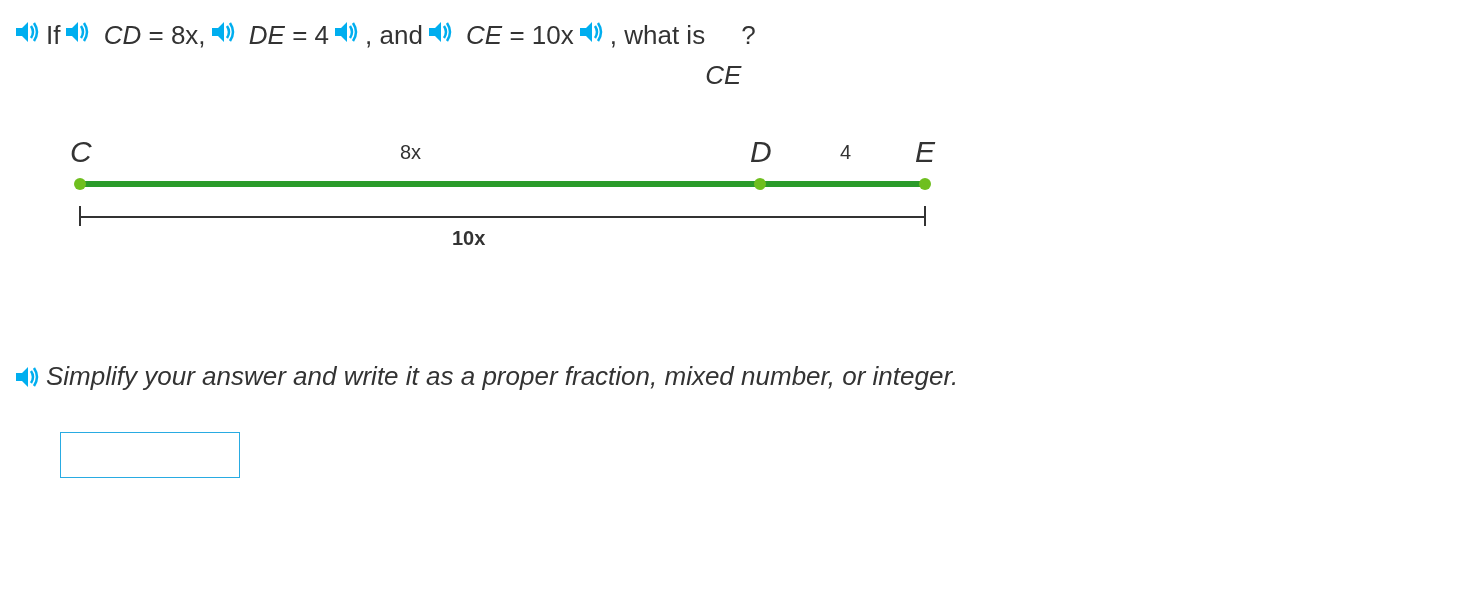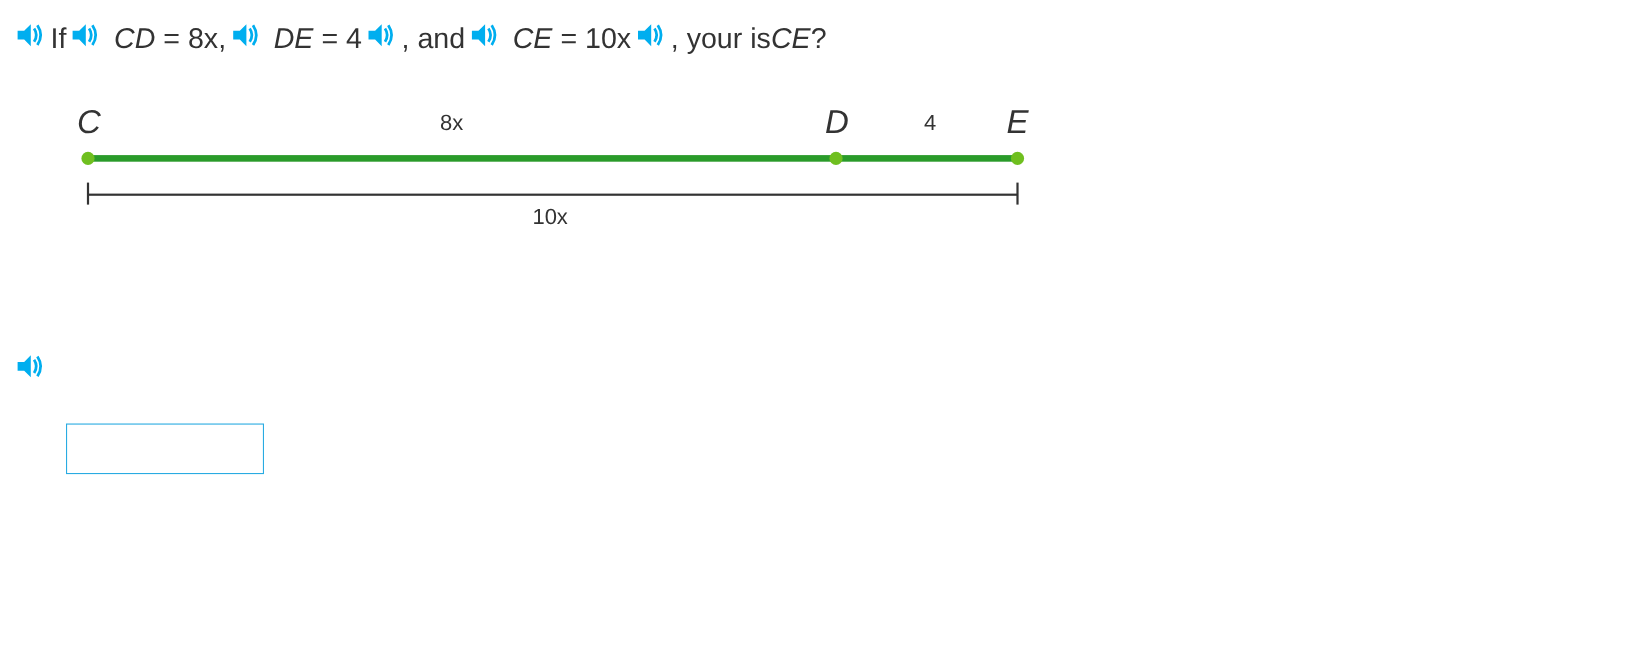--- a/index.html
+++ b/index.html
@@ -16,21 +16,21 @@
     align-items: flex-start;
     flex-wrap: wrap;
     margin-bottom: 10px;
   }
   .speaker {
     display: inline-flex;
     align-items: center;
     margin: 0 4px;
     cursor: pointer;
   }
-  .italic { font-style: italic; }
+  .italic { font-style: italic; margin-top: 40px; }
   .diagram-wrap {
     margin: 50px 0 90px 50px;
     position: relative;
     width: 870px;
     height: 130px;
   }
   .pt-label {
     position: absolute;
     font-style: italic;
     font-size: 30px;
@@ -127,21 +127,21 @@
       </svg>
   </span>
   <span>&nbsp;<span class="italic">CE</span><span> = 10x</span></span>
   <span class="speaker">
     <svg width="28" height="24" viewBox="0 0 28 24">
         <path d="M2 8 L8 8 L14 2 L14 22 L8 16 L2 16 Z" fill="#00aeef"></path>
         <path d="M17 6 Q21 12 17 18" stroke="#00aeef" stroke-width="2.5" fill="none"></path>
         <path d="M20 3 Q26 12 20 21" stroke="#00aeef" stroke-width="2.5" fill="none"></path>
       </svg>
   </span>
-  <span> , your is </span>
+  <span> , what is </span>
   <span class="italic">CE</span>
     <span>?</span>
 </div>
 
 
 <div class="diagram-wrap">
 
   <span class="pt-label" style="left:10px; top:-6px;">C</span>
   <span class="pt-label" style="left:690px; top:-6px;">D</span>
   <span class="pt-label" style="left:855px; top:-6px;">E</span>
@@ -151,31 +151,32 @@
 
   <div class="green-line" style="left:20px; top:40px; width:845px;"></div>
 
   <div class="dot" style="left:20px; top:43px;"></div>
   <div class="dot" style="left:700px; top:43px;"></div>
   <div class="dot" style="left:865px; top:43px;"></div>
 
   <div class="tick" style="left:20px; top:75px;"></div>
   <div class="bracket-line" style="left:20px; top:75px; width:845px;"></div>
   <div class="tick" style="left:865px; top:75px;"></div>
-  <span class="seg-label" style="left:424px; top:86px;">10x</span>
+  <span class="seg-label" style="left:392px; top:86px;font-weight:bold;">10x</span>
 </div>
 
 
 <div class="instruction">
   <span class="speaker">
     <svg width="28" height="24" viewBox="0 0 28 24">
         <path d="M2 8 L8 8 L14 2 L14 22 L8 16 L2 16 Z" fill="#00aeef"></path>
         <path d="M17 6 Q21 12 17 18" stroke="#00aeef" stroke-width="2.5" fill="none"></path>
         <path d="M20 3 Q26 12 20 21" stroke="#00aeef" stroke-width="2.5" fill="none"></path>
       </svg>
   </span>
+  <span>Simplify your answer and write it as a proper fraction, mixed number, or integer.</span>
 </div>
 
 
 <input type="text" class="answer-box" style="">
 
 
 
 
 </body></html>

